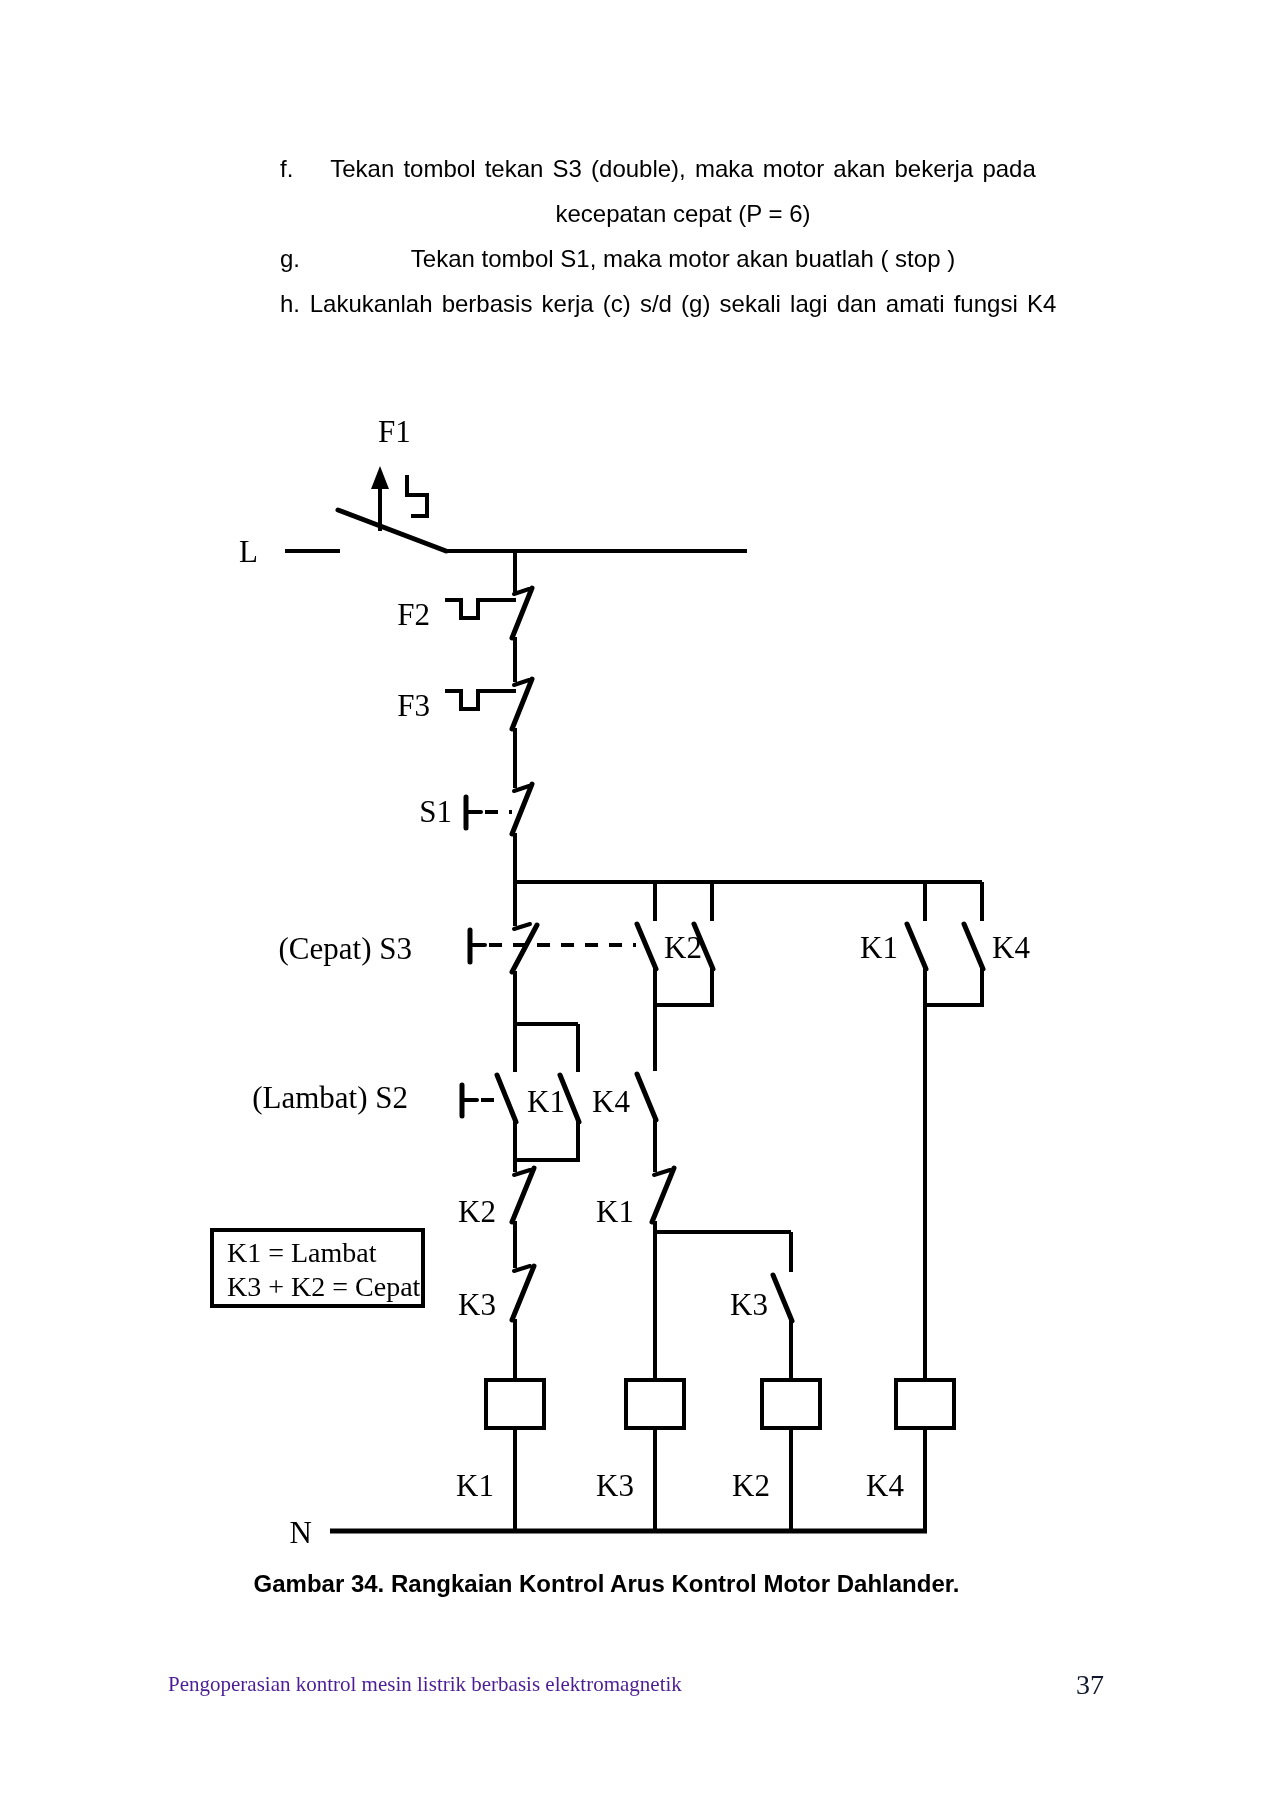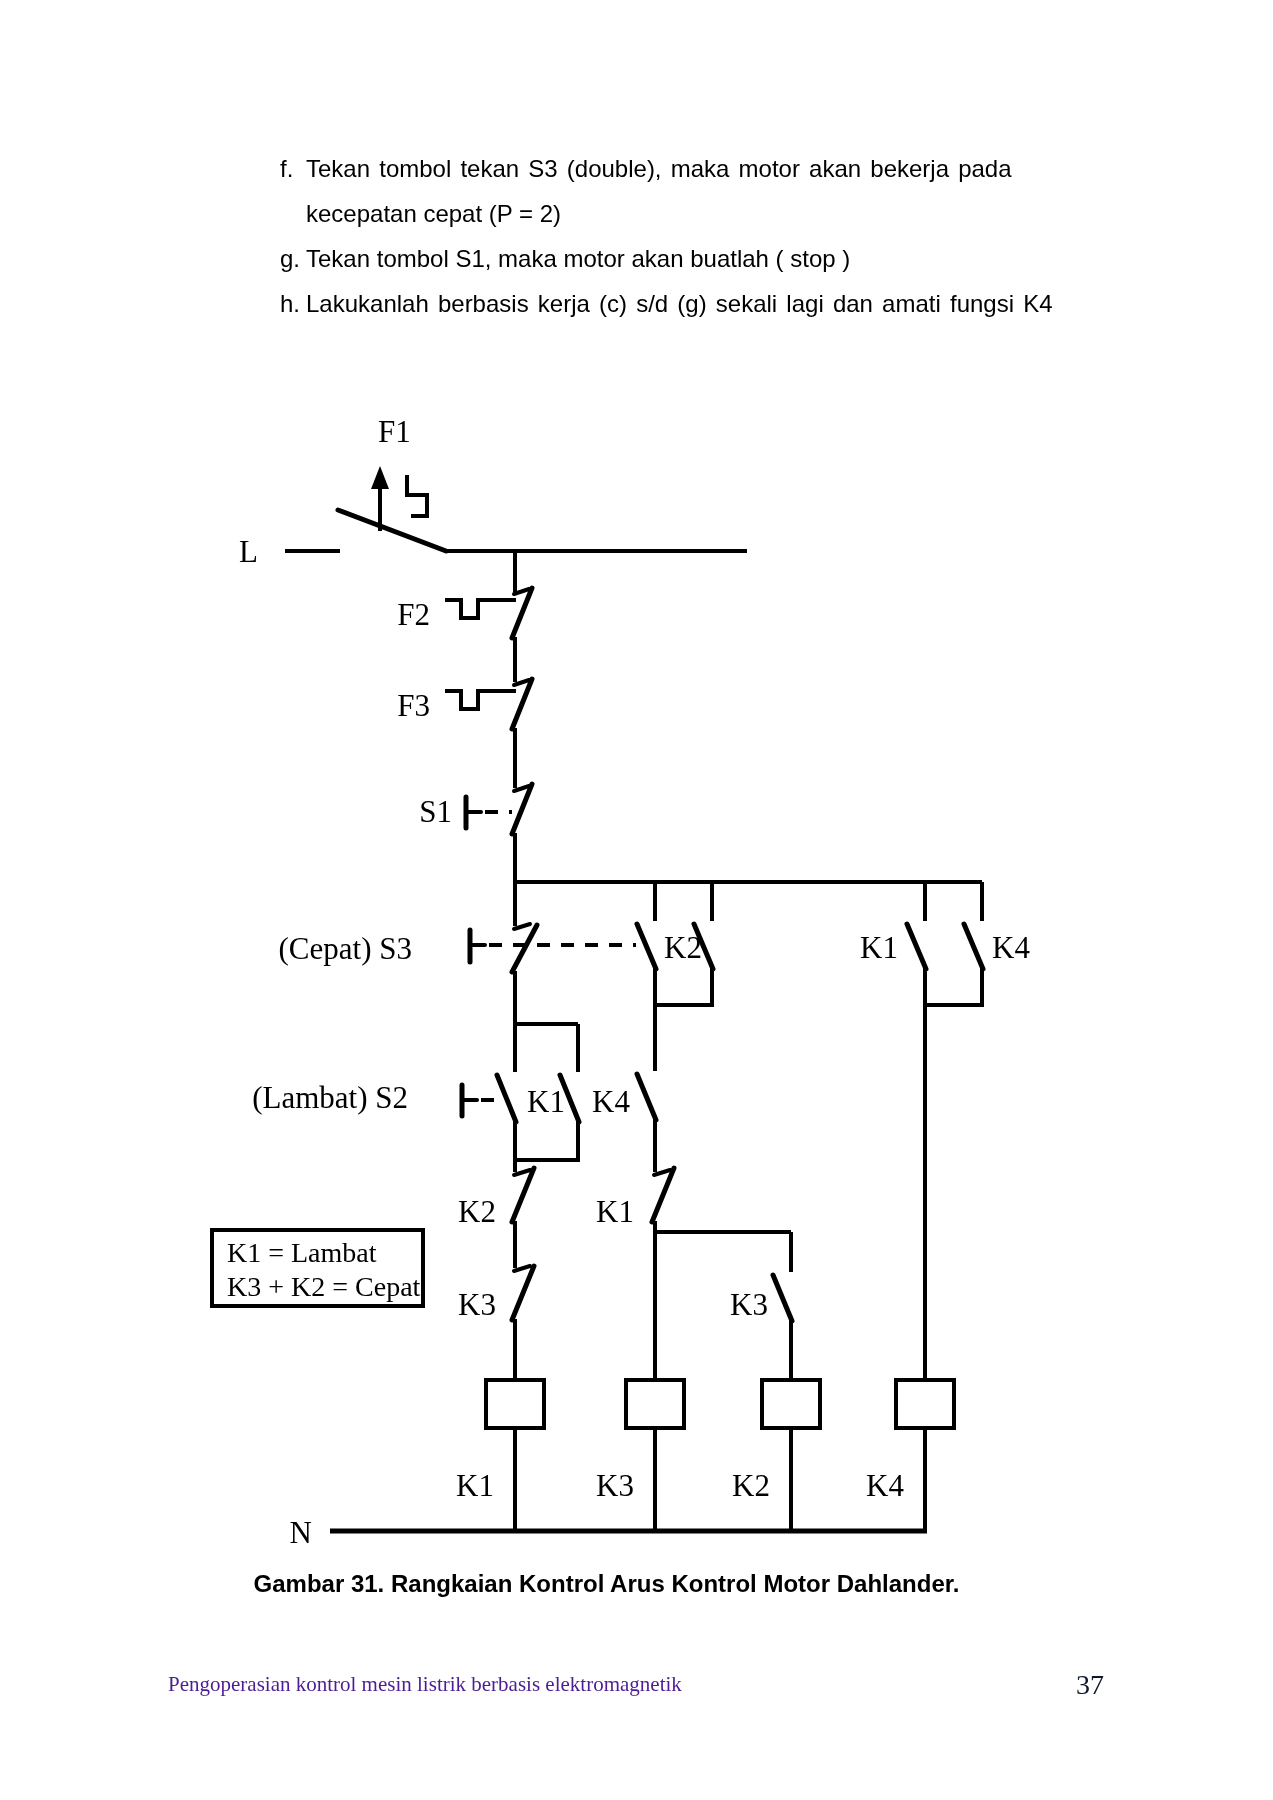--- a/index.html
+++ b/index.html
@@ -12,21 +12,21 @@
     color:#000;
   }
   
   .instructions{
     position:absolute;left:280px;top:146px;width:780px;
     font-size:24px;line-height:45px;color:#000;
   }
   .item{display:flex;}
   .ilabel{width:26px;flex:none;}
   .ilines{flex:1;}
-  .iline{white-space:nowrap;}
+  .iline{white-space:nowrap;text-align:center;}
   .iline.full{word-spacing:2.5px;}
   
   svg.diagram{position:absolute;left:0;top:0;}
   .wire{stroke:#000;stroke-width:4;fill:none;}
   .wire5{stroke:#000;stroke-width:5;fill:none;}
   .blade{stroke:#000;stroke-width:5;fill:none;stroke-linecap:round;}
   .tick{stroke:#000;stroke-width:4;fill:none;stroke-linecap:round;}
   .dash{stroke:#000;stroke-width:4;fill:none;stroke-dasharray:13 11;}
   .coil{stroke:#000;stroke-width:4;fill:#fff;}
   .legendbox{stroke:#000;stroke-width:4;fill:#fff;}
@@ -55,21 +55,21 @@
 </head>
 <body>
 
 <div class="page">
 
   <div class="instructions">
     <div class="item">
       <div class="ilabel">f.</div>
       <div class="ilines">
         <div class="iline full">Tekan tombol tekan S3 (double), maka motor akan bekerja pada</div>
-        <div class="iline">kecepatan cepat (P = 2)</div>
+        <div class="iline">kecepatan cepat (P = 6)</div>
       </div>
     </div>
     <div class="item">
       <div class="ilabel">g.</div>
       <div class="ilines">
         <div class="iline">Tekan tombol S1, maka motor akan buatlah ( stop )</div>
       </div>
     </div>
     <div class="item">
       <div class="ilabel">h.</div>
@@ -222,18 +222,18 @@
     <text class="dlabel" x="634" y="1222" text-anchor="end">K1</text>
     <text class="dlabel" x="496" y="1315" text-anchor="end">K3</text>
     <text class="dlabel" x="768" y="1315" text-anchor="end">K3</text>
     <text class="dlabel" x="494" y="1496" text-anchor="end">K1</text>
     <text class="dlabel" x="634" y="1496" text-anchor="end">K3</text>
     <text class="dlabel" x="770" y="1496" text-anchor="end">K2</text>
     <text class="dlabel" x="904" y="1496" text-anchor="end">K4</text>
     <text class="dlabel" x="312" y="1543" text-anchor="end">N</text>
   </svg>
 
-  <div class="caption">Gambar 31. Rangkaian Kontrol Arus Kontrol Motor Dahlander.</div>
+  <div class="caption">Gambar 34. Rangkaian Kontrol Arus Kontrol Motor Dahlander.</div>
 
   <div class="footer-text">Pengoperasian kontrol mesin listrik berbasis elektromagnetik</div>
   <div class="page-number">37</div>
 
 </div>
 
 </body></html>

